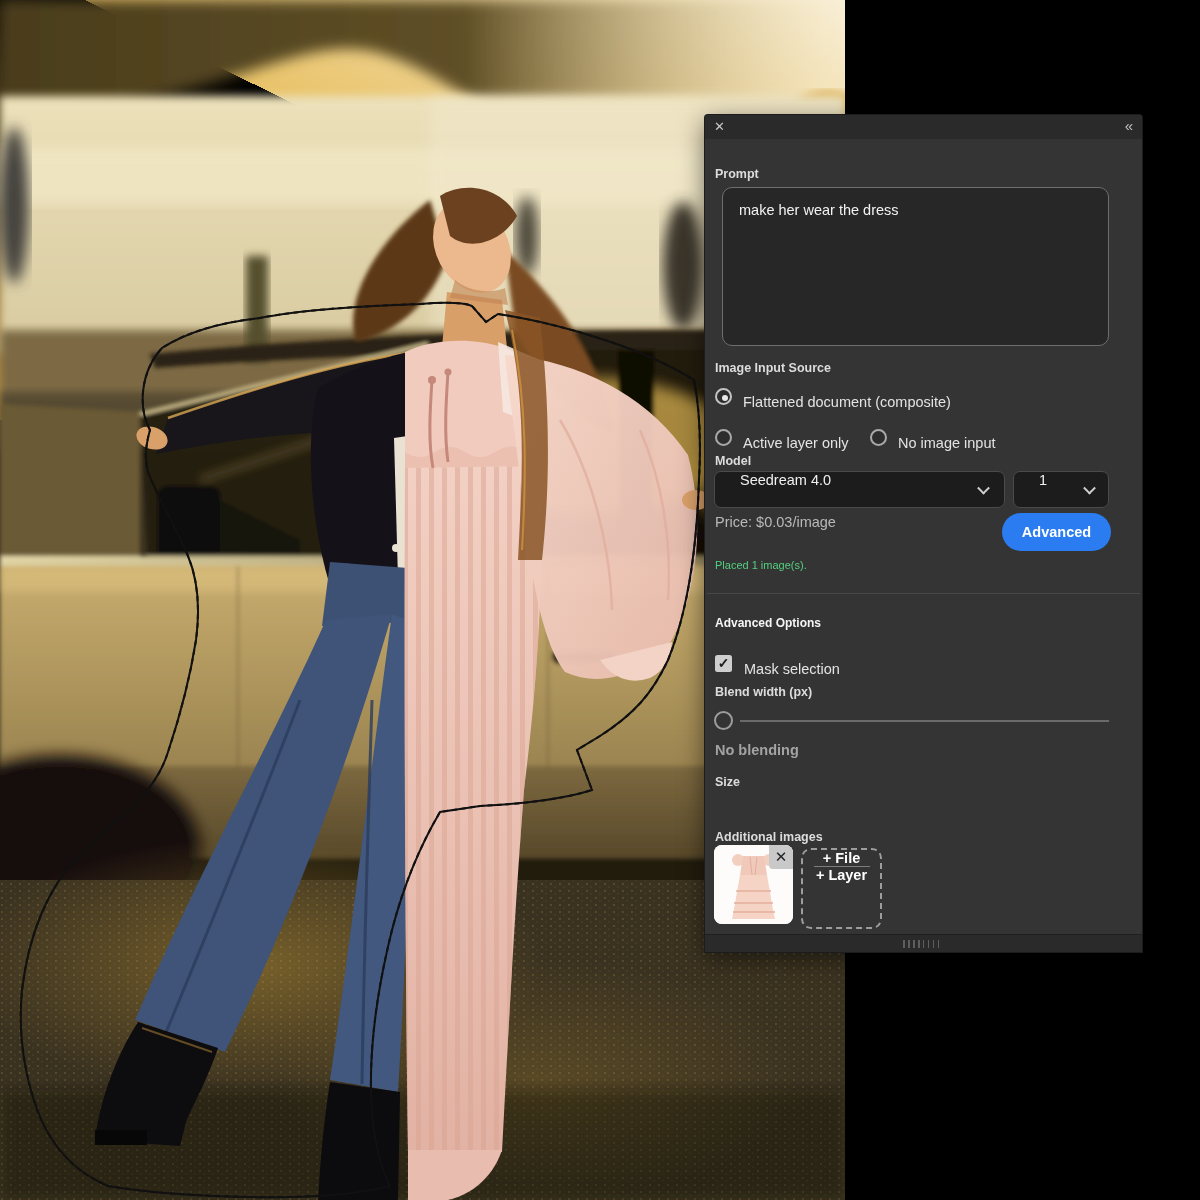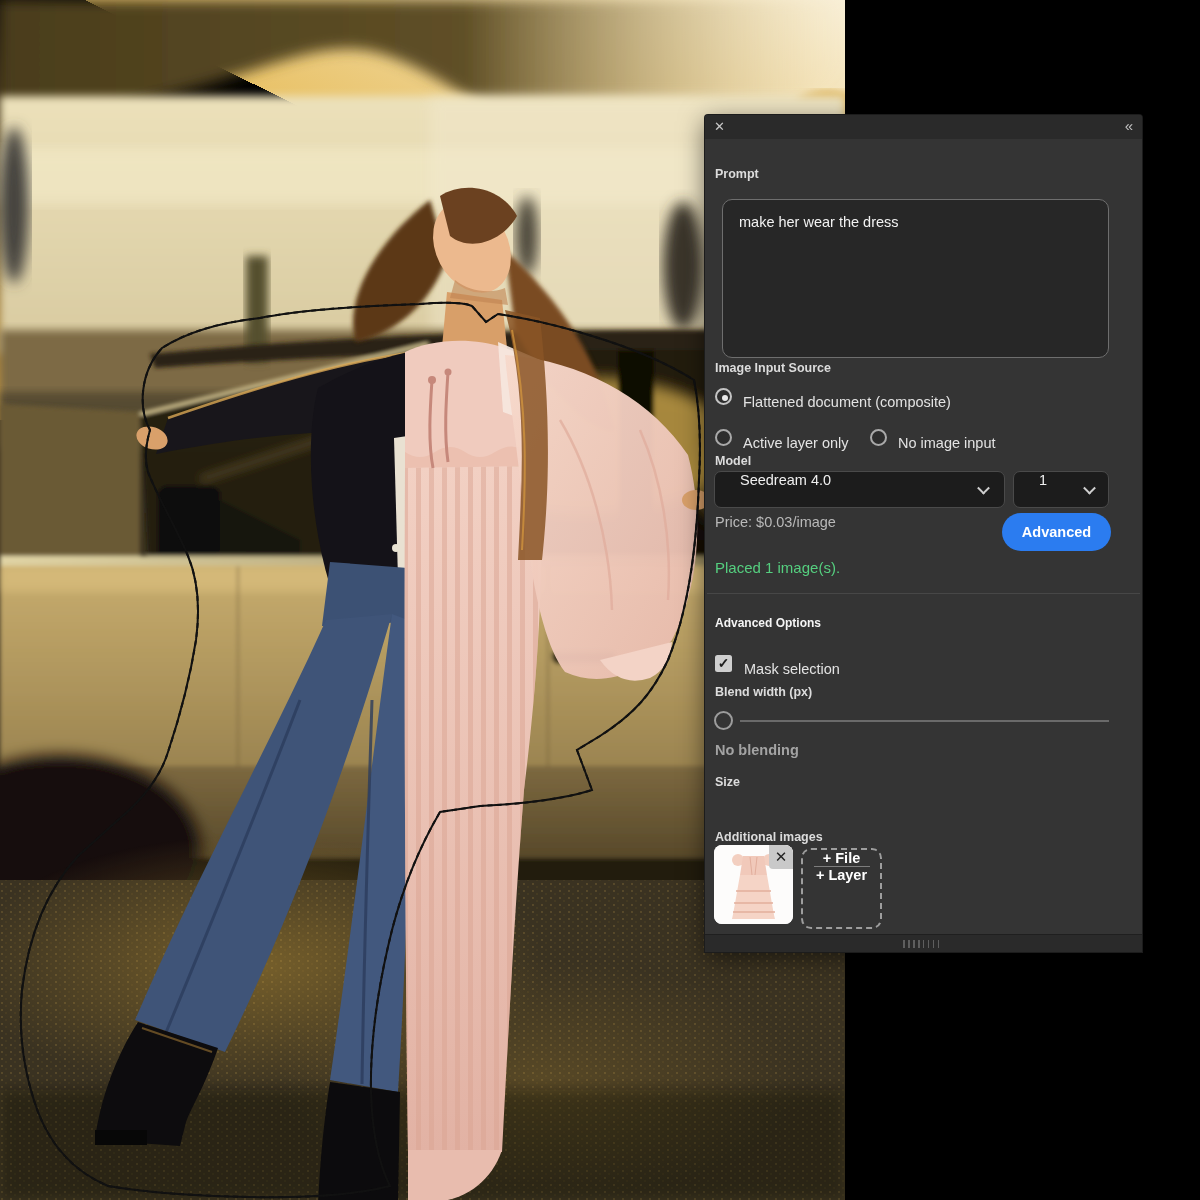--- a/index.html
+++ b/index.html
@@ -16,35 +16,35 @@
   .close-x{position:absolute;left:9px;top:4px;font-size:13px;color:#c9c9c9;cursor:default;line-height:16px;}
   .collapse{position:absolute;right:10px;top:3px;font-size:15px;color:#c2c2c2;letter-spacing:-1px;line-height:16px;}
   .tabstrip{position:absolute;left:0;top:24px;width:100%;height:26px;background:#242424;}
   .tab{position:absolute;left:0;top:0;height:26px;padding:0 13px;background:#343434;
        font-size:13.5px;font-weight:bold;color:#fff;line-height:26px;}
   .menu-icon{position:absolute;right:13px;top:7px;width:17px;height:12px;
        background:repeating-linear-gradient(180deg,#bdbdbd 0 1.6px,transparent 1.6px 3.4px);}
   .lbl{position:absolute;left:10px;font-size:12.5px;font-weight:bold;color:#dcdcdc;}
   .prompt-box{position:absolute;left:17px;top:72px;width:387px;height:159px;background:#272727;
        border:1px solid #6e6e6e;border-radius:10px;resize:none;color:#f2f2f2;font-size:14.5px;
-       font-family:"Liberation Sans",sans-serif;padding:13px 16px;outline:none;line-height:1.35;margin-top:12px;}
+       font-family:"Liberation Sans",sans-serif;padding:13px 16px;outline:none;line-height:1.35;}
   .radio-row{position:absolute;display:flex;align-items:center;gap:11px;}
   .radio{width:17px;height:17px;border-radius:50%;border:2px solid #a9a9a9;background:#2d2d2d;position:relative;flex:0 0 auto;}
   .radio.sel{border-color:#c4c4c4;}
   .radio.sel::after{content:"";position:absolute;left:4.5px;top:4.5px;width:6px;height:6px;border-radius:50%;background:#e8e8e8;}
   .opt-label{font-size:14.5px;color:#e3e3e3;margin-top:11px;}
   .select{position:absolute;background:#1c1c1c;border:1px solid #4a4a4a;border-radius:7px;
           display:flex;align-items:flex-start;color:#f0f0f0;font-size:14.5px;}
   .select .val{padding-left:25px;}
   .chev{position:absolute;right:16px;top:50%;width:9px;height:9px;border-right:2px solid #cfcfcf;
         border-bottom:2px solid #cfcfcf;transform:translateY(-70%) rotate(45deg);}
   .price{position:absolute;left:10px;top:399px;font-size:14.5px;color:#b9b9b9;}
   .btn-generate{position:absolute;left:297px;top:398px;width:109px;height:38px;border:none;border-radius:19px;
         background:var(--accent);color:#fff;font-size:14.5px;font-weight:bold;font-family:"Liberation Sans",sans-serif;}
-  .status{position:absolute;left:10px;top:444px;font-size:15px;color:var(--success);}
+  .status{position:absolute;left:10px;top:444px;font-size:11px;color:var(--success);}
   .divider{position:absolute;left:2px;top:478px;width:433px;height:1px;background:#474747;}
   .adv-head{position:absolute;left:10px;top:501px;font-size:12px;font-weight:bold;color:#f5f5f5;}
   .check-row{position:absolute;left:10px;top:535px;display:flex;align-items:center;gap:12px;}
   .checkbox{width:17px;height:17px;background:#cfcfcf;border-radius:2.5px;color:#1e1e1e;font-size:14px;
             font-weight:bold;text-align:center;line-height:17px;}
   .slider-knob{position:absolute;left:9px;top:596px;width:19px;height:19px;border-radius:50%;
             border:2px solid #9c9c9c;background:#343434;}
   .slider-track{position:absolute;left:35px;top:605px;width:369px;height:1.6px;background:#6a6a6a;}
   .noblend{position:absolute;left:10px;top:627px;font-size:14.5px;font-weight:bold;color:#a3a3a3;}
   .thumb{position:absolute;left:9px;top:730px;width:79px;height:79px;background:#fff;border-radius:8px;overflow:hidden;}

